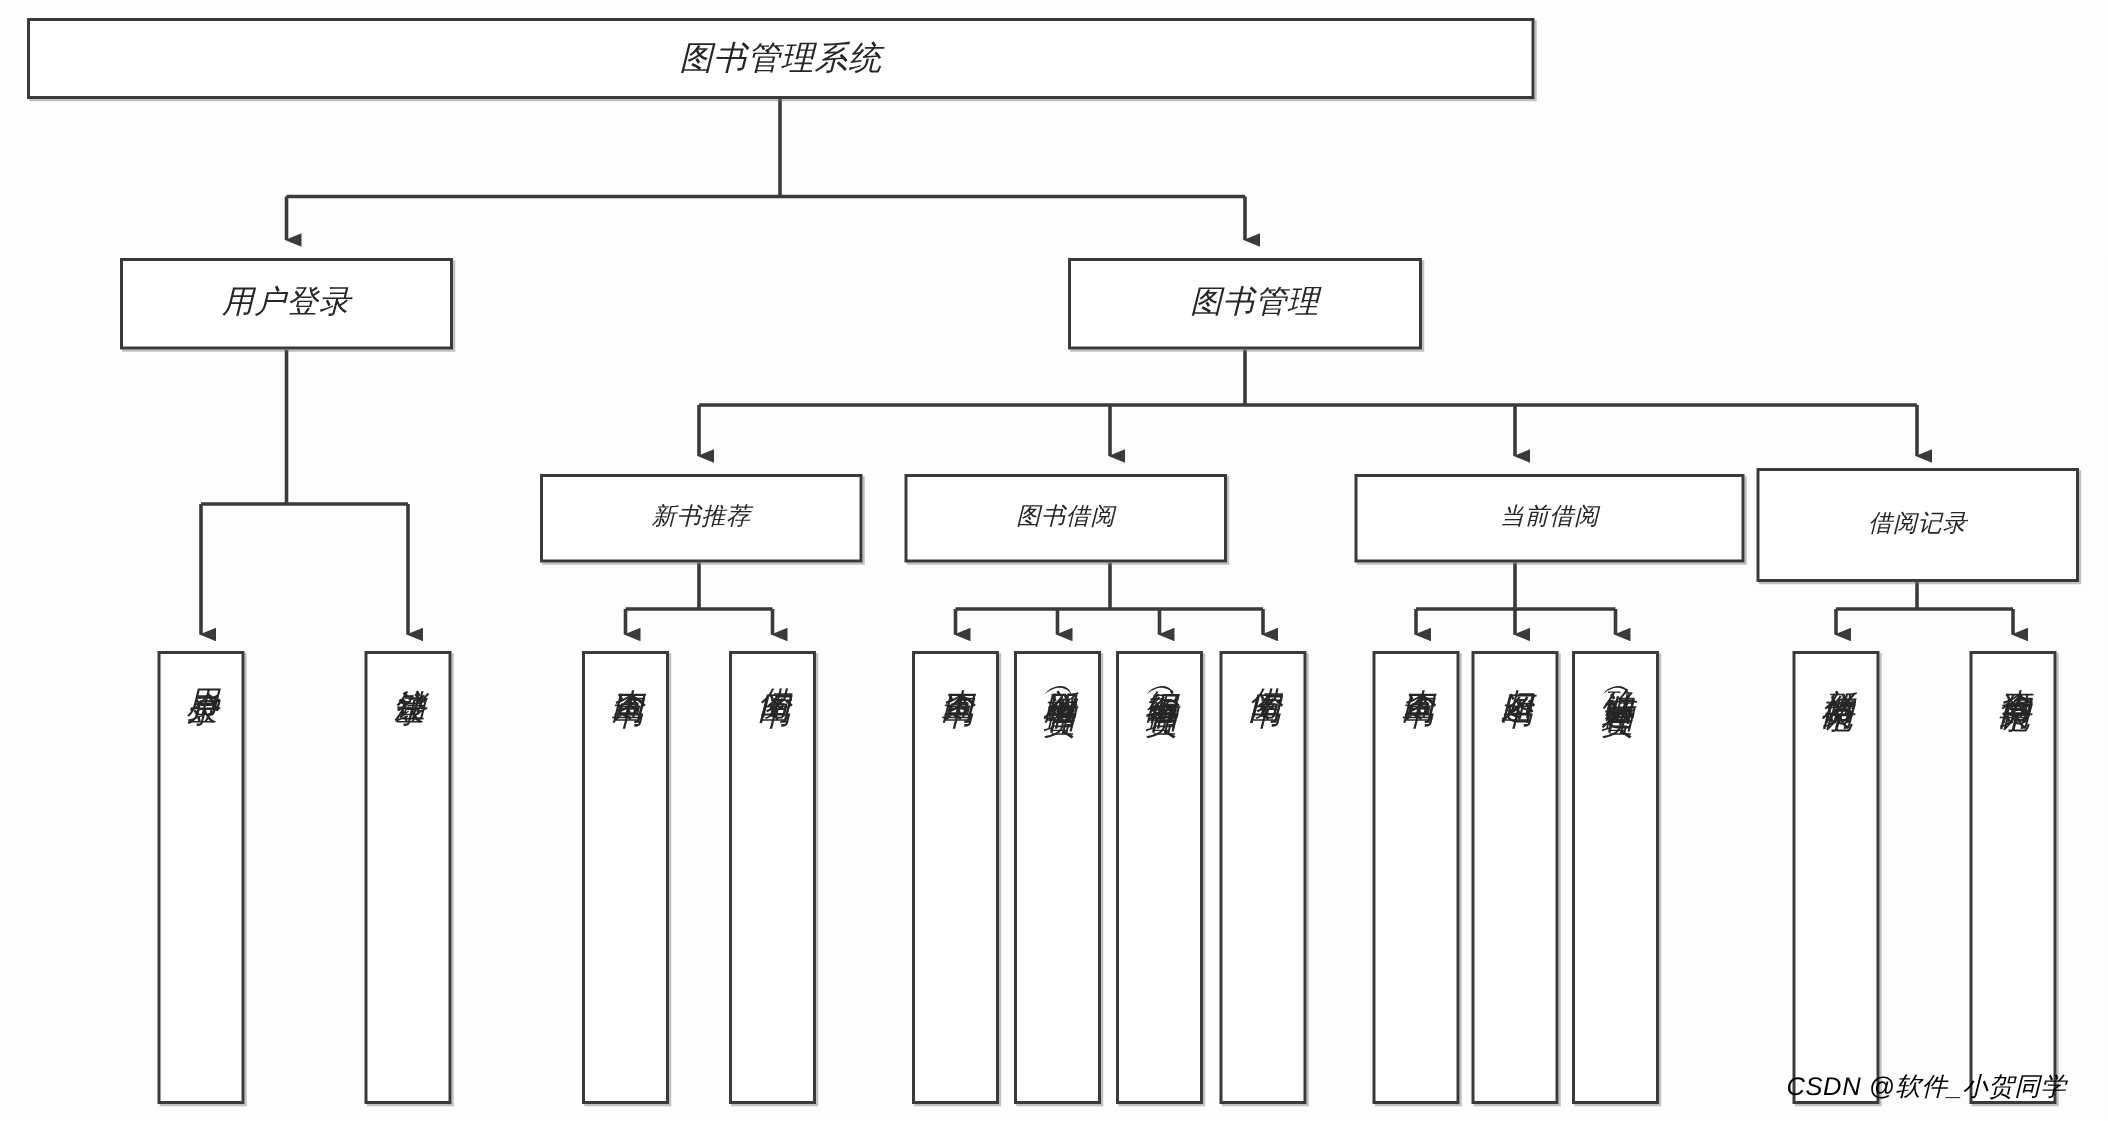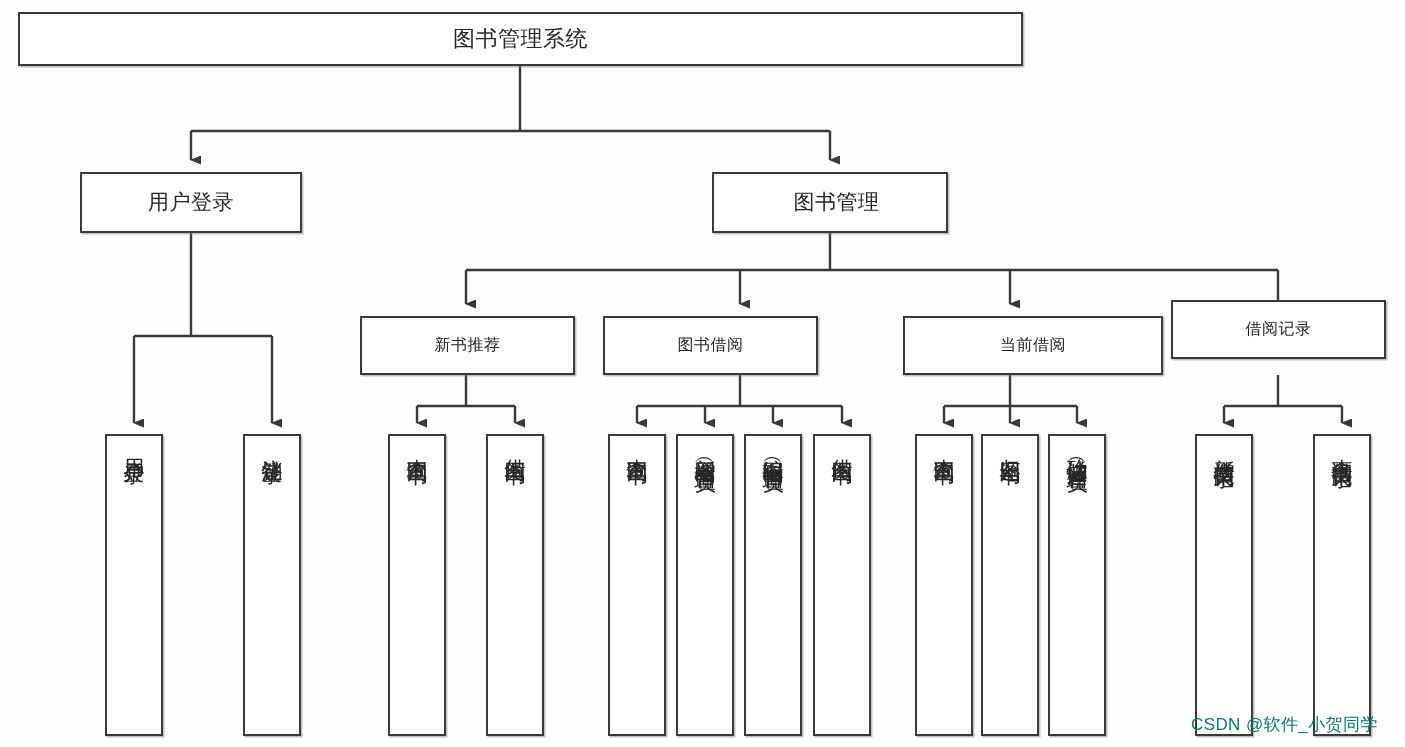--- a/index.html
+++ b/index.html
@@ -7,20 +7,21 @@
     padding: 0;
     background: #ffffff;
   }
   #canvas {
     position: relative;
     width: 1405px;
     height: 747px;
     background: #fdfdfd;
     font-family: "Liberation Sans", "DejaVu Sans", sans-serif;
     overflow: hidden;
+    font-style: italic;
   }
   svg.connectors {
     position: absolute;
     left: 0;
     top: 0;
     width: 1405px;
     height: 747px;
     pointer-events: none;
   }
   .node {
@@ -52,21 +53,21 @@
     text-orientation: upright;
     letter-spacing: 2px;
     line-height: 1.05;
     white-space: nowrap;
   }
   #watermark {
     position: absolute;
     left: 1191px;
     top: 713px;
     font-size: 17px;
-    color: #0f766e;
+    color: #000000;
     white-space: nowrap;
     letter-spacing: 0.4px;
   }
 </style>
 </head>
 <body>
 
 <div id="canvas">
 
   <svg class="connectors" viewBox="0 0 1405 747">
@@ -132,21 +133,21 @@
 
   <div class="node l2" style="left:360px; top:316px; width:215px; height:59px;">
     <span class="label">新书推荐</span>
   </div>
   <div class="node l2" style="left:603px; top:316px; width:215px; height:59px;">
     <span class="label">图书借阅</span>
   </div>
   <div class="node l2" style="left:903px; top:316px; width:260px; height:59px;">
     <span class="label">当前借阅</span>
   </div>
-  <div class="node l2" style="left:1171px; top:300px; width:215px; height:59px;">
+  <div class="node l2" style="left:1171px; top:312px; width:215px; height:76px;">
     <span class="label">借阅记录</span>
   </div>
 
   <div class="node leaf" style="left:105px; top:434px; width:58px; height:302px;">
     <span class="label">用户登录</span>
   </div>
   <div class="node leaf" style="left:243px; top:434px; width:58px; height:302px;">
     <span class="label">注销登录</span>
   </div>
 

